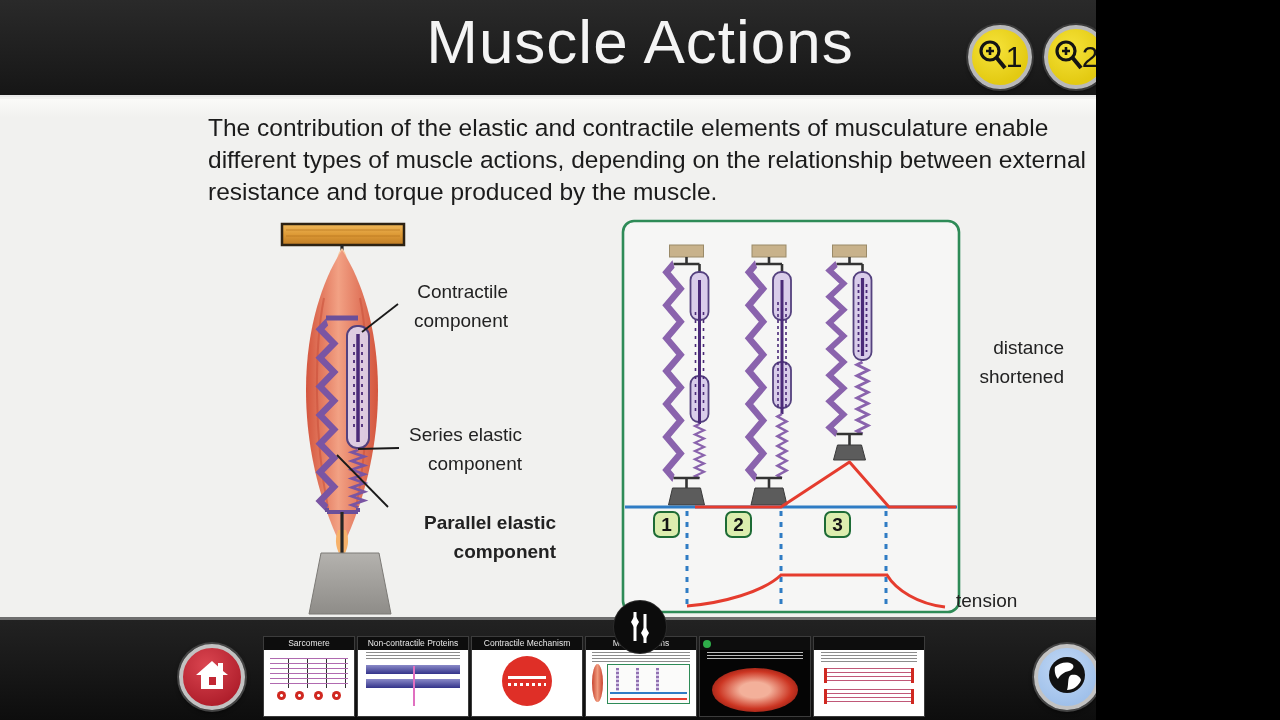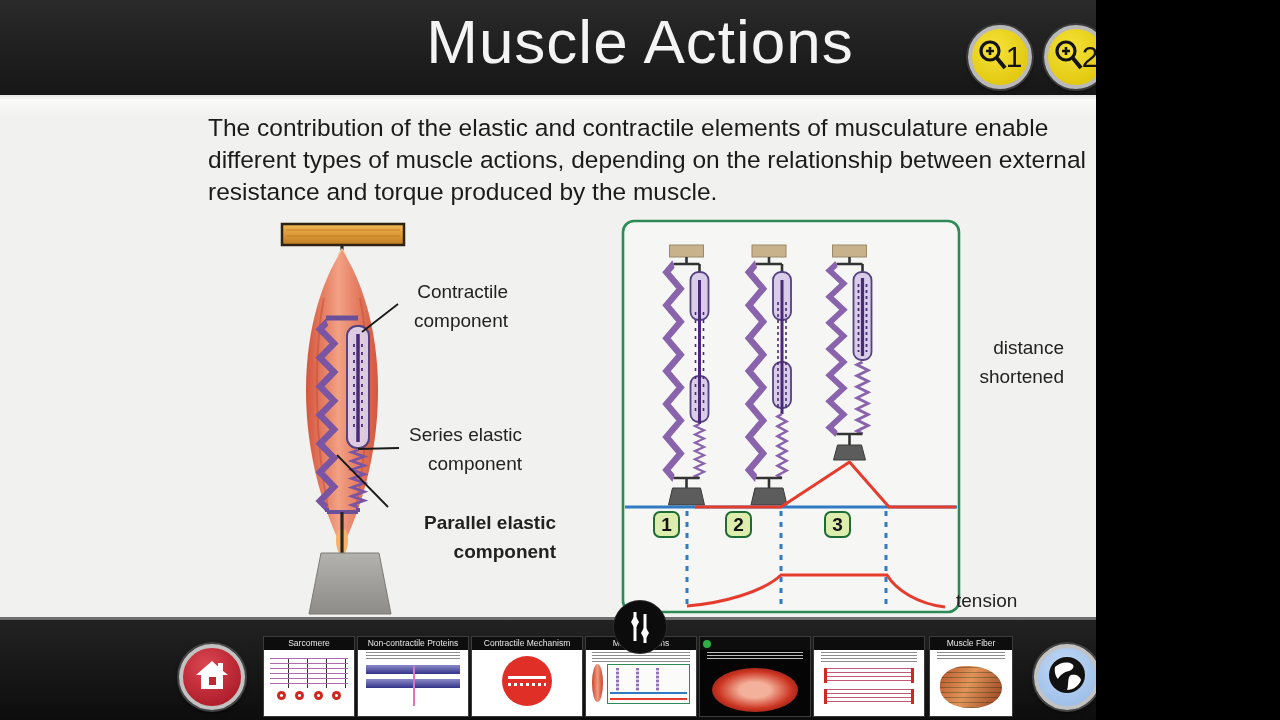--- a/index.html
+++ b/index.html
@@ -296,27 +296,20 @@
 
     <div class="thumb t6">
       <div class="thead"></div>
       <div class="art">
         <div class="textmock" style="height:10px;margin:1px 5px;"></div>
         <div class="rowgrp"></div>
           <div class="rowgrp"></div>
       </div>
     </div>
 
-    <div class="thumb t7">
-      <div class="thead">Muscle Fiber</div>
-      <div class="art">
-        <div class="textmock" style="height:8px;margin:1px 5px;"></div>
-        <div class="fiber"></div>
-      </div>
-    </div>
 
     <div class="marker">
       <span>
         <svg width="52" height="52" viewBox="0 0 52 52">
           <path d="M21,11 V40" stroke="#fff" stroke-width="3"></path>
           <path d="M21,14 L17,21 L21,28 L25,21 Z" fill="#fff"></path>
           <path d="M31,13 V42" stroke="#fff" stroke-width="3"></path>
           <path d="M31,25 L27,32 L31,39 L35,32 Z" fill="#fff"></path>
         </svg>
       </span>

